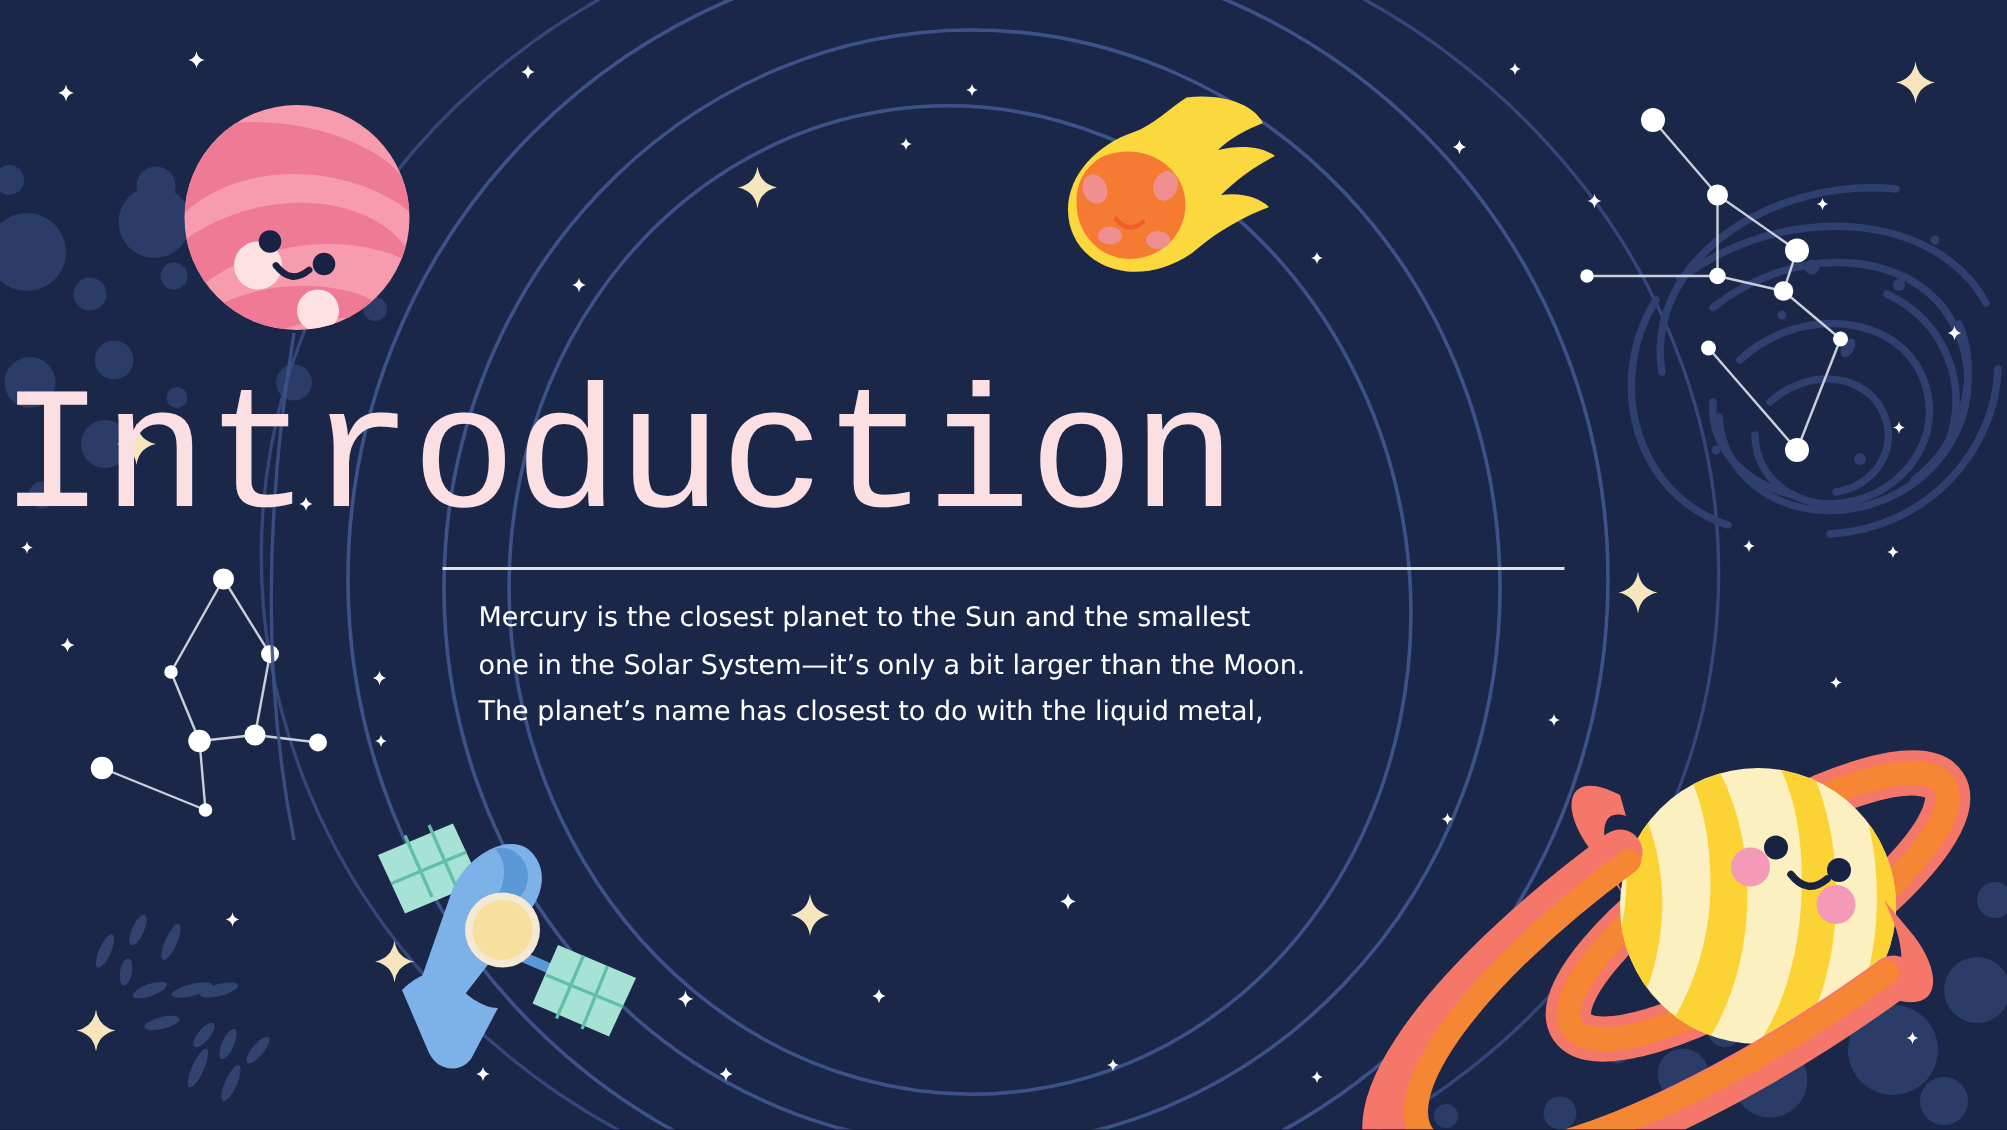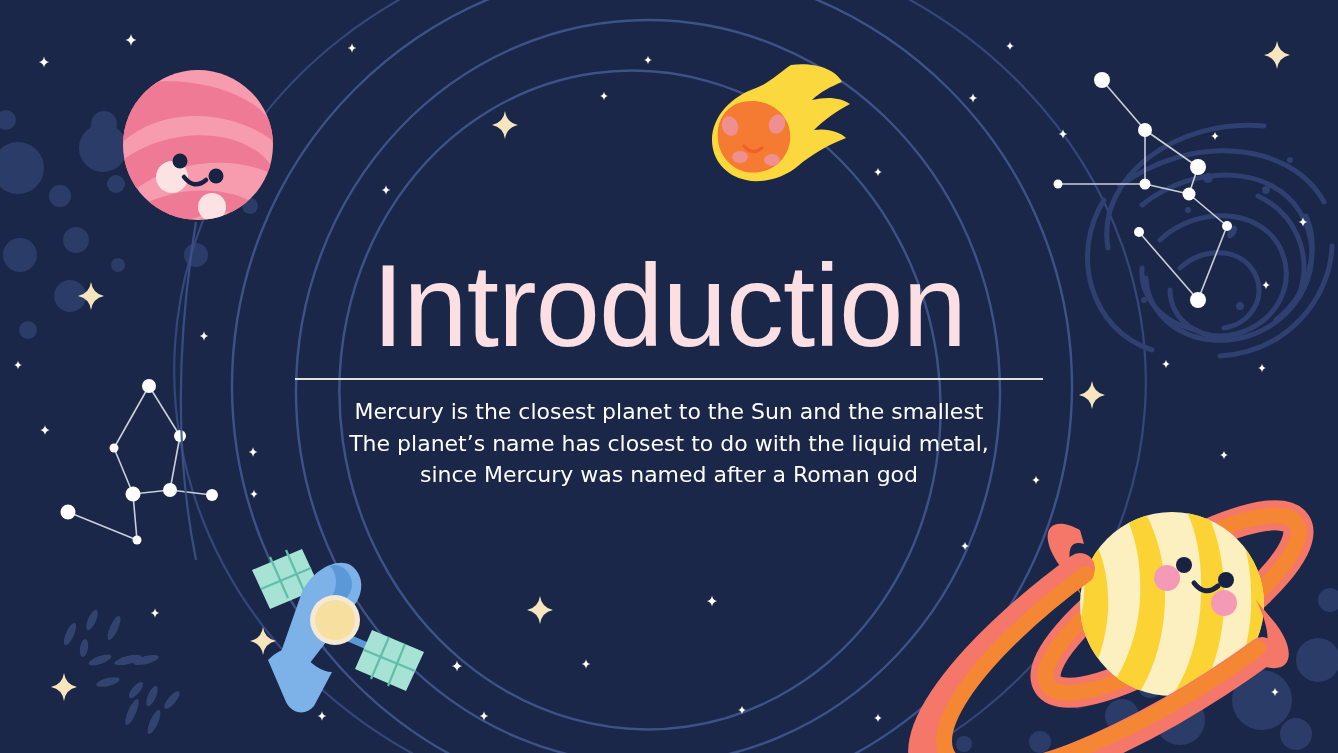--- a/index.html
+++ b/index.html
@@ -25,46 +25,45 @@
   #content {
     position: absolute;
     inset: 0;
     z-index: 5;
   }
   #title {
     position: absolute;
     left: 0;
     right: 0;
     top: 248px;
-    text-align: center;
+    text-align: left;
     color: #fbdfe2;
     font-size: 116px;
     line-height: 1.0;
     font-weight: 400;
     letter-spacing: -1px;
-    font-family: Liberation Sans, sans-serif;
+    font-family: Liberation Mono, monospace;
     white-space: nowrap;
   }
   #divider {
     position: absolute;
     left: 295px;
     top: 378px;
     width: 748px;
     height: 2px;
     background: #dfe4d8;
   }
   #body-text {
     position: absolute;
     left: 50%;
     transform: translateX(-50%);
     top: 396px;
     width: 700px;
-    text-align: center;
     color: #ffffff;
-    font-size: 22px;
+    font-size: 18px;
     line-height: 31.5px;
     font-weight: 400;
     font-family: "DejaVu Sans", sans-serif;
   }
 </style>
 </head>
 <body>
 
 <div id="slide">
 
@@ -426,18 +425,18 @@
         <path d="M196 222 C180 320 172 440 196 560"></path>
       </g>
     </g>
   </svg>
 
   <div id="content">
     <div id="title">Introduction</div>
     <div id="divider"></div>
     <div id="body-text">
       <div>Mercury is the closest planet to the Sun and the smallest</div>
+      <div>one in the Solar System—it’s only a bit larger than the Moon.</div>
       <div>The planet’s name has closest to do with the liquid metal,</div>
-      <div>since Mercury was named after a Roman god</div>
     </div>
   </div>
 
 </div>
 
 </body></html>

